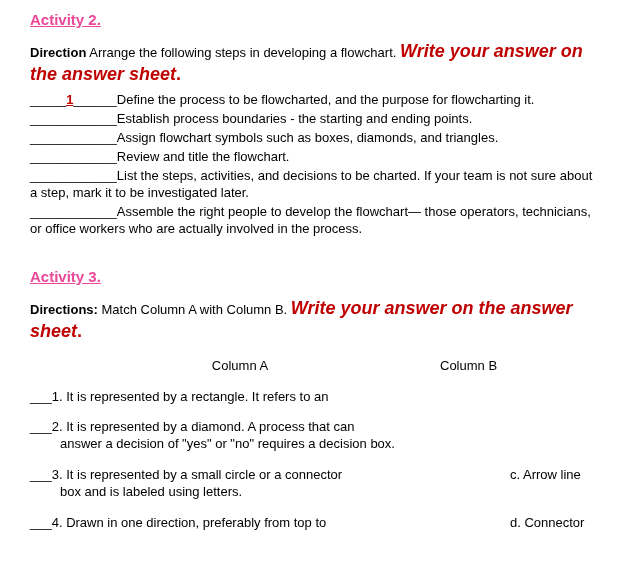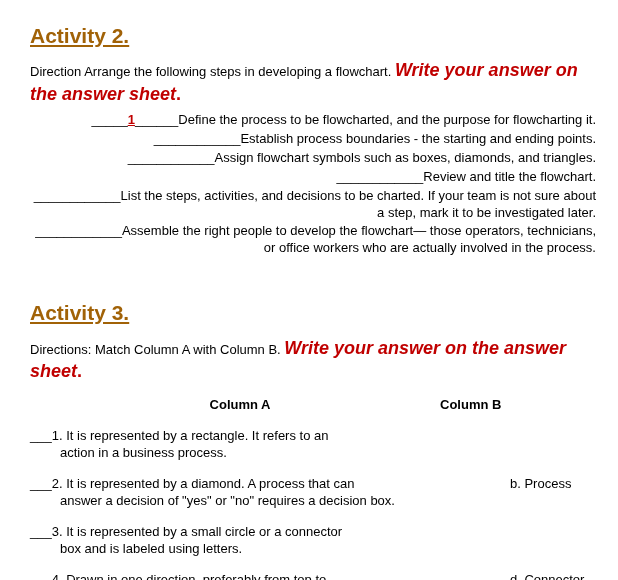--- a/index.html
+++ b/index.html
@@ -6,49 +6,48 @@
   body {
     font-family: Arial, Helvetica, sans-serif;
     font-size: 13px;
     color: #000;
     background: #fff;
     width: 618px;
     padding: 10px 22px 10px 30px;
     line-height: 1.3;
   }
   .activity-title {
-    color: #a16207;
+    color: #ec4899;
     font-weight: bold;
-    font-size: 21px;
+    font-size: 15px;
     text-decoration: underline;
     margin-bottom: 10px;
-    margin-top: 12px;
   }
   .direction-line {
     margin-bottom: 2px;
   }
-  .direction-label { font-weight: normal; }
+  .direction-label { font-weight: bold; }
   .red-emph {
     color: #c00000;
     font-weight: bold;
     font-style: italic;
     font-size: 18px;
   }
-  .steps { margin-top: 6px; text-align: right; }
+  .steps { margin-top: 6px; }
   .step-row { margin-bottom: 2px; line-height: 1.3; }
   .blank { letter-spacing: 0; }
   .ans1 {
     color: #c00000;
     font-weight: bold;
     text-decoration: underline;
   }
   .section-gap { height: 28px; }
   .columns-header {
     display: flex;
-    font-weight: bold;
+    font-weight: normal;
     margin-top: 14px;
     margin-bottom: 14px;
   }
   .col-a-head { flex: 0 0 360px; text-align: center; padding-left: 60px;}
   .col-b-head { flex: 1; text-align: left; padding-left: 50px;}
   .match-row {
     display: flex;
     margin-bottom: 14px;
     gap: 40px;
   }
@@ -103,37 +102,36 @@
 </div>
 
 <div class="columns-header">
   <div class="col-a-head">Column A</div>
   <div class="col-b-head">Column B</div>
 </div>
 
 <div class="match-row">
   <div class="col-a">
     <span>___</span><span>1. It is represented by a rectangle. It refers to an</span>
-    <span class="cont">action in a business process.</span>
   </div>
 </div>
 
 <div class="match-row">
   <div class="col-a">
     <span>___</span><span>2. It is represented by a diamond. A process that can</span>
     <span class="cont">answer a decision of "yes" or "no" requires a decision box.</span>
   </div>
-  <div class="col-b">b. Process</div>
 </div>
 
 <div class="match-row">
   <div class="col-a">
     <span>___</span><span>3. It is represented by a small circle or a connector</span>
     <span class="cont">box and is labeled using letters.</span>
   </div>
+  <div class="col-b">c. Arrow line</div>
 </div>
 
 <div class="match-row">
   <div class="col-a">
     <span>___</span><span>4. Drawn in one direction, preferably from top to</span>
     
   </div>
   <div class="col-b">d. Connector</div>
 </div>
 

